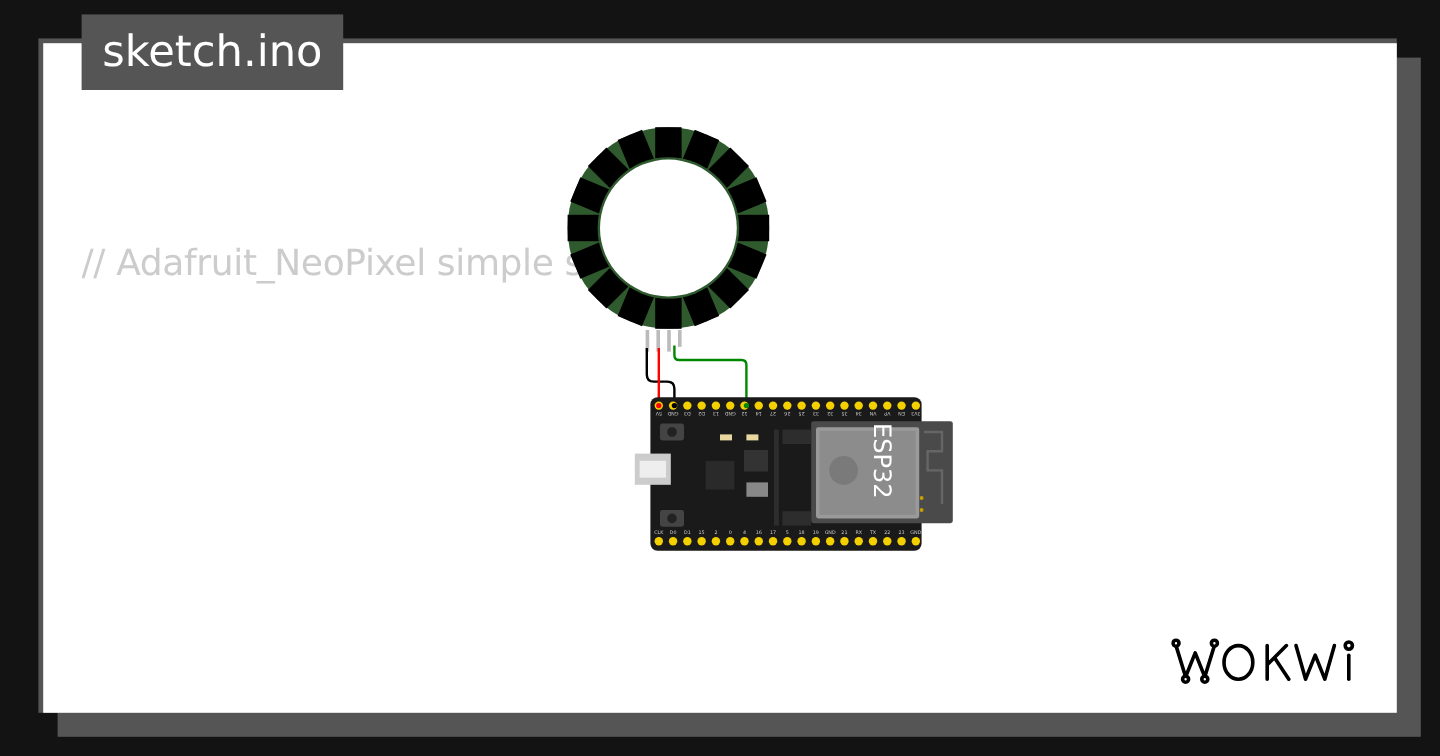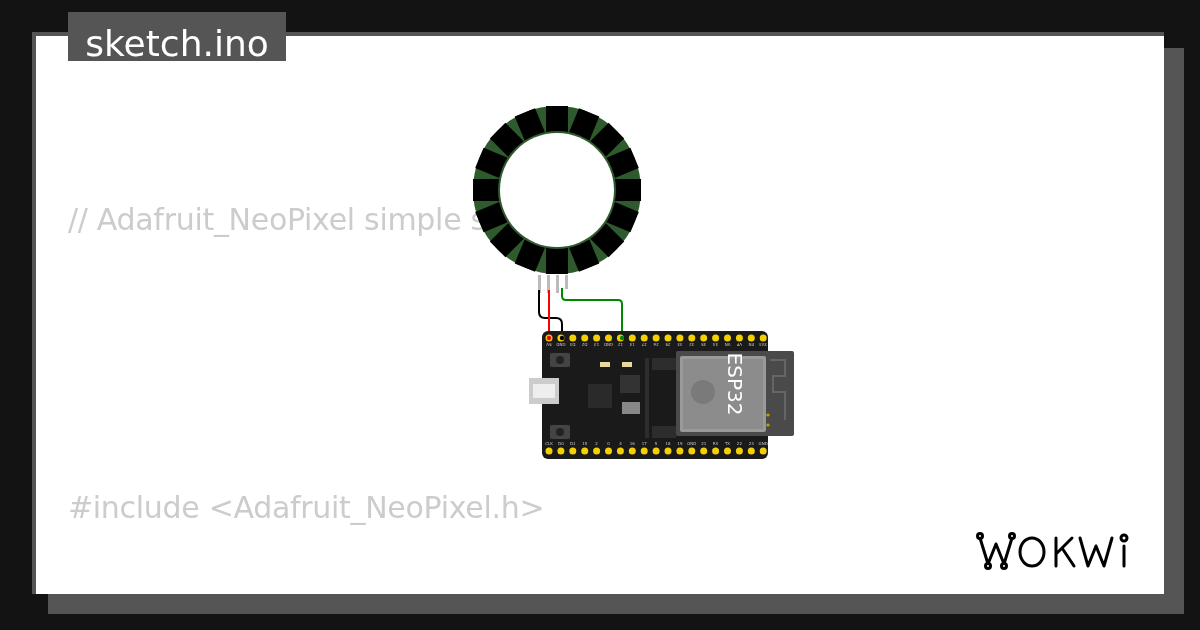--- a/index.html
+++ b/index.html
@@ -2,35 +2,34 @@
 <html><head>
 <meta charset="utf-8">
 <style>
   html, body { margin:0; padding:0; }
   body { width:1200px; height:630px; background:#131313; position:relative; overflow:hidden; font-family:"DejaVu Sans", sans-serif; }
   .shadow { position:absolute; left:48px; top:48px; width:1136px; height:566px; background:#555; }
   .panel { position:absolute; left:32px; top:32px; width:1132px; height:562px; background:#555; }
   .panel-inner { position:absolute; left:4px; top:4px; right:0; bottom:0; background:#fff; overflow:hidden; }
   .code { position:absolute; left:32px; top:64px; width:1064px; color:#cccccc; font-size:30px; line-height:48px; white-space:pre; overflow:hidden; letter-spacing:-0.3px; }
   .code .line { height:48px; overflow:hidden; }
-  .title-box { position:absolute; left:68px; top:12px; width:218px; height:49px; background:#555; color:#fff; font-size:36px; line-height:63px; text-align:center; }
+  .title-box { position:absolute; left:68px; top:12px; width:218px; height:63px; background:#555; color:#fff; font-size:36px; line-height:63px; text-align:center; }
   .diagram { position:absolute; left:0; top:0; width:1200px; height:630px; pointer-events:none; }
   .diagram * { pointer-events:auto; }
   .logo { position:absolute; left:976px; top:528px; width:172px; height:48px; }
 </style>
 </head>
 <body>
 
 <div class="shadow"></div>
 <div class="panel">
   <div class="panel-inner">
     <div class="code">
       <div class="line">// Adafruit_NeoPixel simple sketch</div>
       <div class="line"></div>
-      <div class="line">#include &lt;Adafruit_NeoPixel.h&gt;</div>
       
       
       
       
       
       
       
       
     </div>
   </div>

